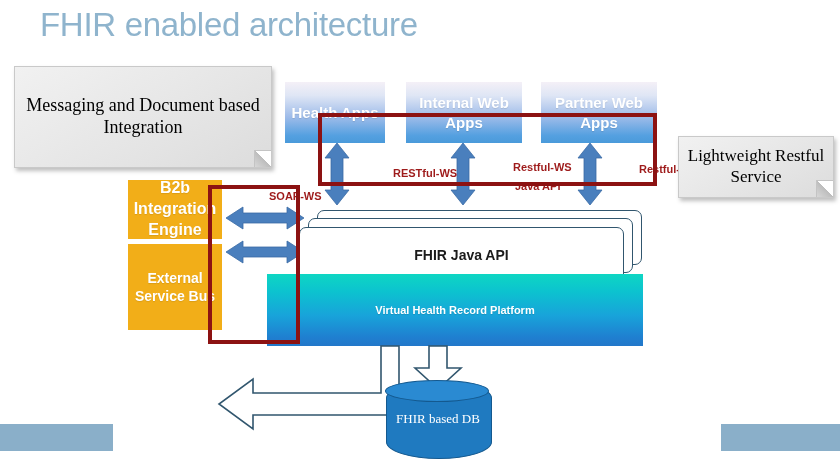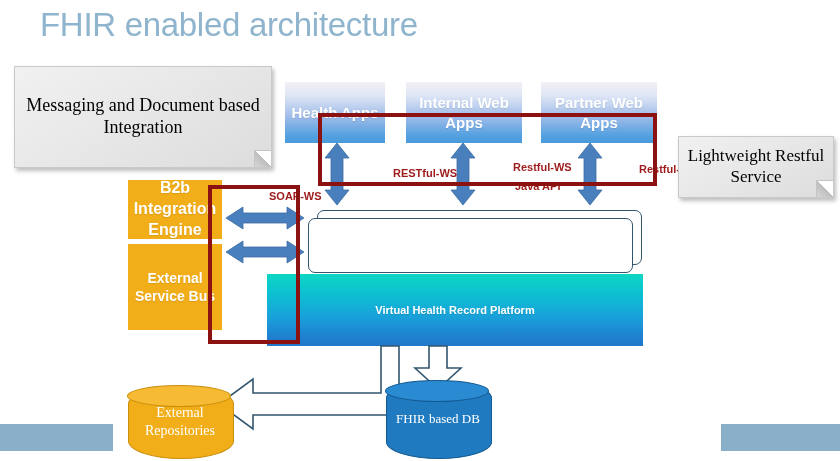--- a/index.html
+++ b/index.html
@@ -273,20 +273,23 @@
     </svg>
   </div>
   <div class="h-arrow" id="h-arrow-2">
     <svg width="78" height="24" viewBox="0 0 78 24">
       <polygon points="0,12 17,1 17,7 61,7 61,1 78,12 61,23 61,17 17,17 17,23" fill="#4a7fbd" stroke="#3a6ba5" stroke-width="0.8"></polygon>
     </svg>
   </div>
 
   <div class="api-card" id="api-card-back"></div>
   <div class="api-card" id="api-card-middle"></div>
+  <div class="api-card" id="api-card-front">
+    <span>FHIR Java API</span>
+  </div>
 
   <div id="platform">
     <span>Virtual Health Record Platform</span>
   </div>
 
   <div class="proto-label" id="label-rest-1">RESTful-WS</div>
   <div class="proto-label" id="label-rest-2">Restful-WS</div>
   <div class="proto-label" id="label-rest-3">Restful-WS</div>
   <div class="proto-label" id="label-javaapi">Java API</div>
   <div class="proto-label" id="label-soap">SOAP-WS</div>
@@ -299,25 +302,20 @@
       <polygon points="17,0 35,0 35,22 49,22 26,43 3,22 17,22" fill="#ffffff" stroke="#31566e" stroke-width="1.6" stroke-linejoin="miter"></polygon>
     </svg>
   </div>
 
   <div class="block-arrow" id="arrow-to-external">
     <svg width="230" height="86" viewBox="0 0 230 86">
       <polygon points="191,0 209,0 209,69 63,69 63,83 29,58 63,33 63,47 191,47" fill="#ffffff" stroke="#31566e" stroke-width="1.6" stroke-linejoin="miter"></polygon>
     </svg>
   </div>
 
-  <div class="cylinder" id="cyl-external">
-    <div class="cyl-body"></div>
-    <div class="cyl-top"></div>
-    <span class="cyl-text">External Repositories</span>
-  </div>
 
   <div class="cylinder" id="cyl-fhir">
     <div class="cyl-body"></div>
     <div class="cyl-top"></div>
     <span class="cyl-text">FHIR based DB</span>
   </div>
 
   <div class="note" id="note-left">
     <span>Messaging and Document based Integration</span>
     <span class="fold"></span>

